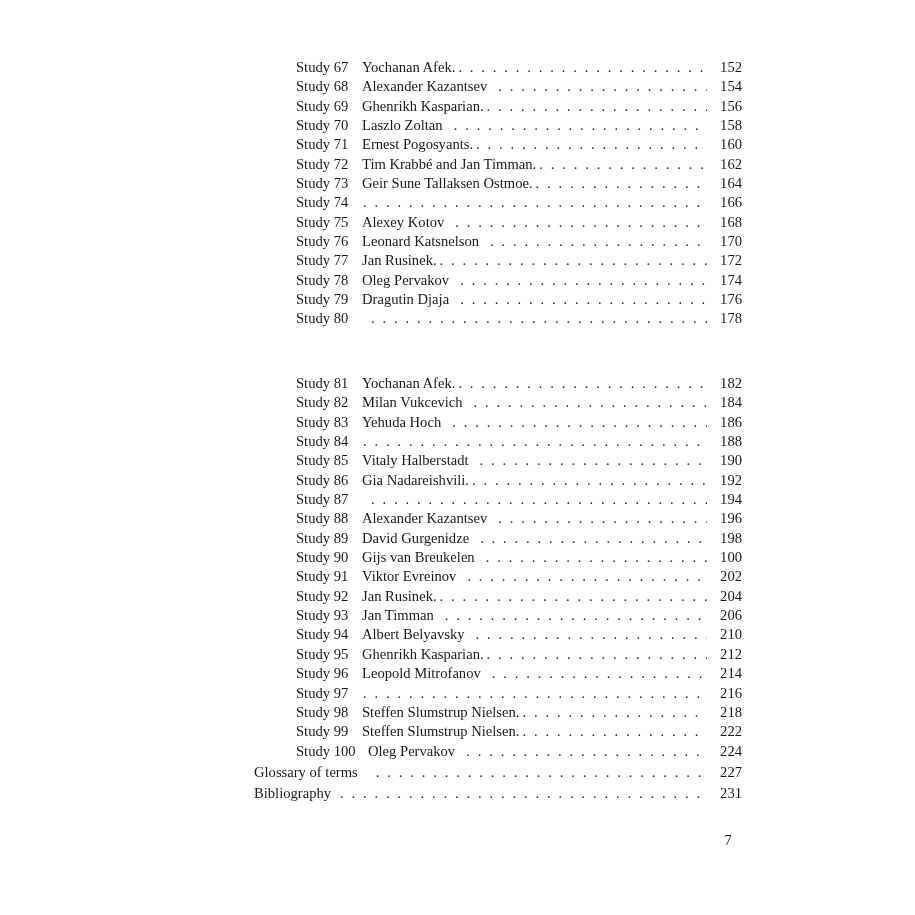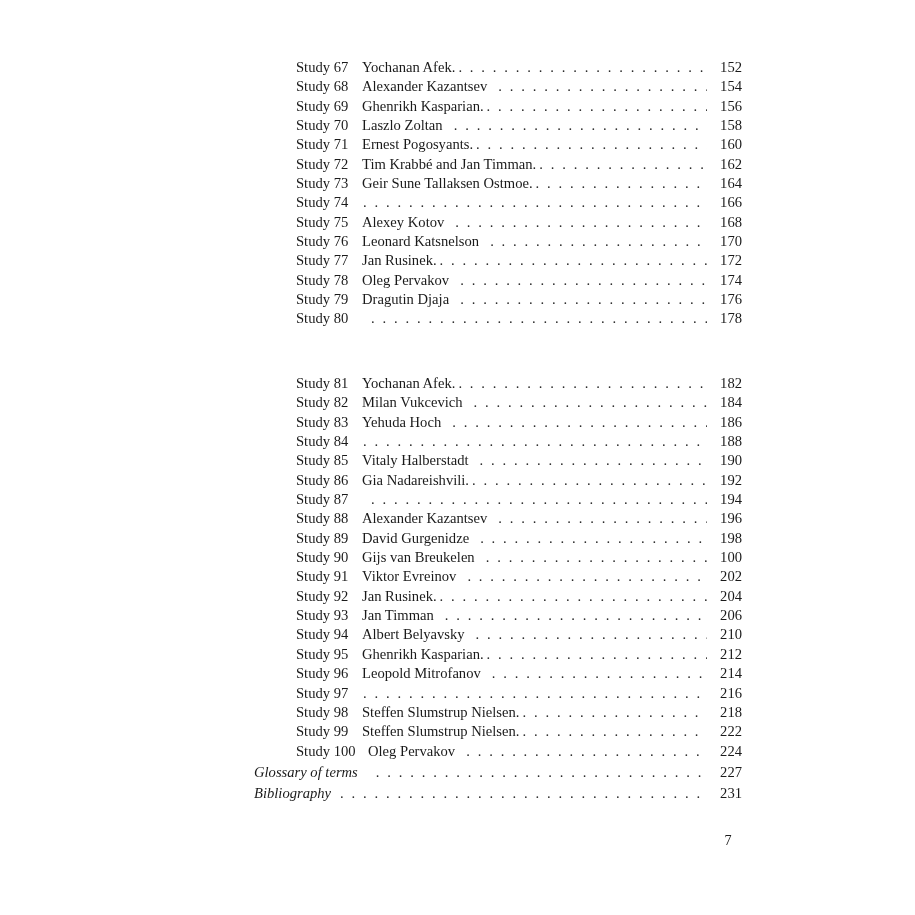--- a/index.html
+++ b/index.html
@@ -92,21 +92,20 @@
     top: 762px;
     width: 488px;
   }
   .backmatter .toc-row {
     font-size: 14.6px;
     height: 20.6px;
     line-height: 20.6px;
   }
   .backmatter .bm-title {
     flex: 0 0 auto;
-    font-style: italic;
   }
 
   
   .folio {
     position: absolute;
     left: 660px;
     top: 832px;
     width: 48px;
     text-align: center;
     font-size: 14.2px;

